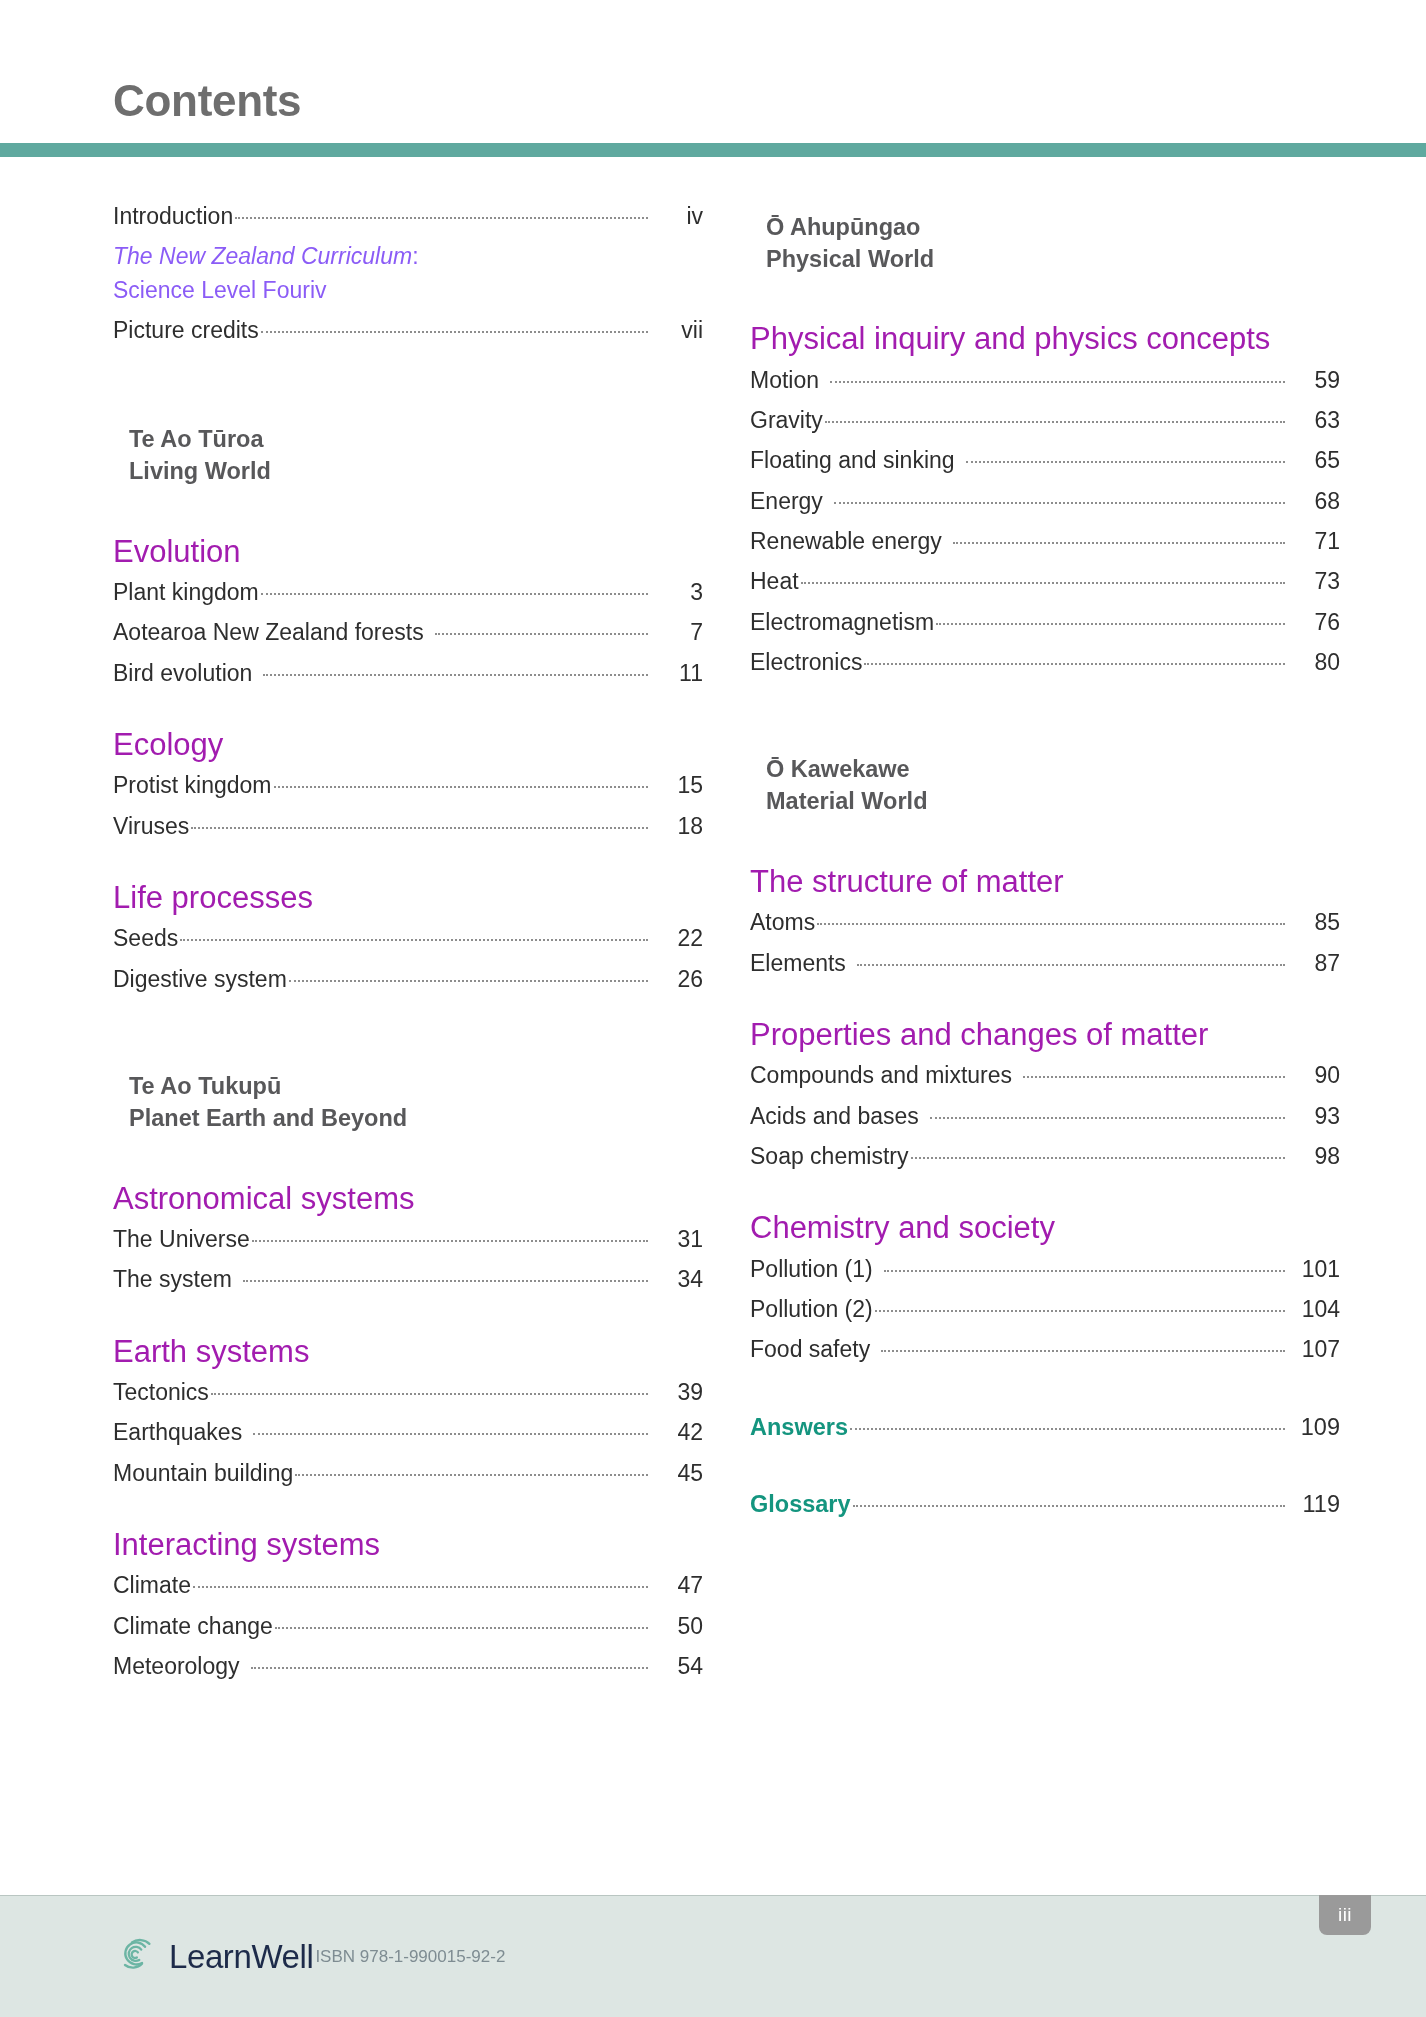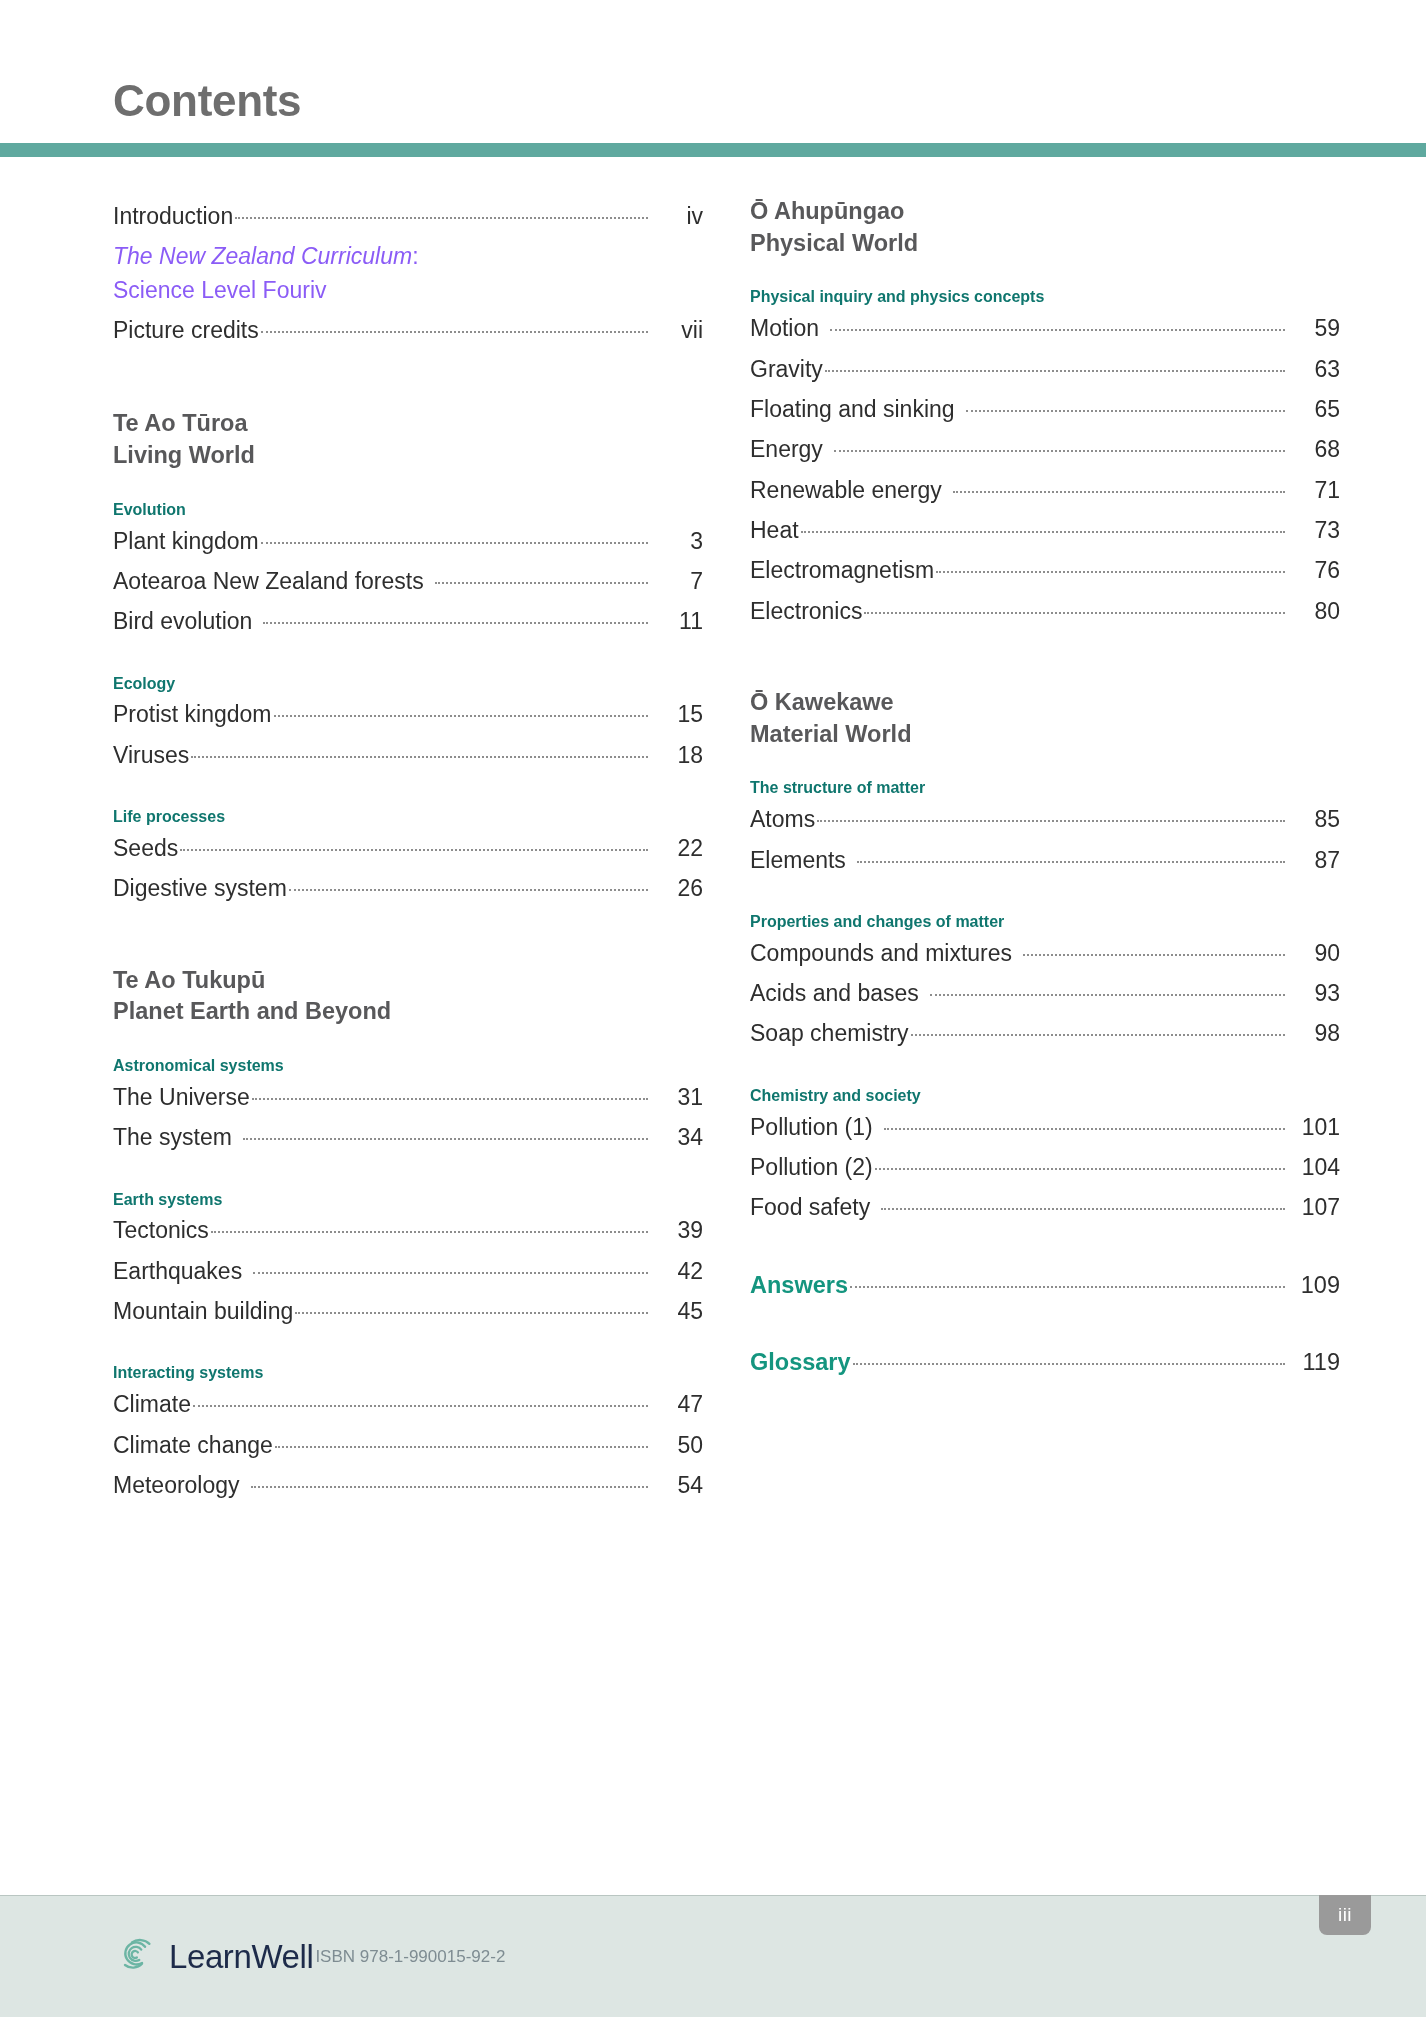--- a/index.html
+++ b/index.html
@@ -54,29 +54,29 @@
   }
   .col-left  { left: 113px;  width: 590px; }
   .col-right { left: 750px;  width: 590px; }
 
   
   .strand {
     color: #58585a;
     font-weight: bold;
     font-size: 23.5px;
     line-height: 1.35;
-    margin: 0;
+    margin: 16px;
     white-space: pre-line;
   }
 
   
   .section-head {
-    color: #0f766e;
-    font-weight: bold;
-    font-size: 16px;
+    color: #a21caf;
+    font-weight: normal;
+    font-size: 31px;
     line-height: 1.3;
     margin: 0;
   }
 
   
   .entry {
     display: flex;
     align-items: baseline;
     font-size: 23px;
     color: #2e2e2e;

